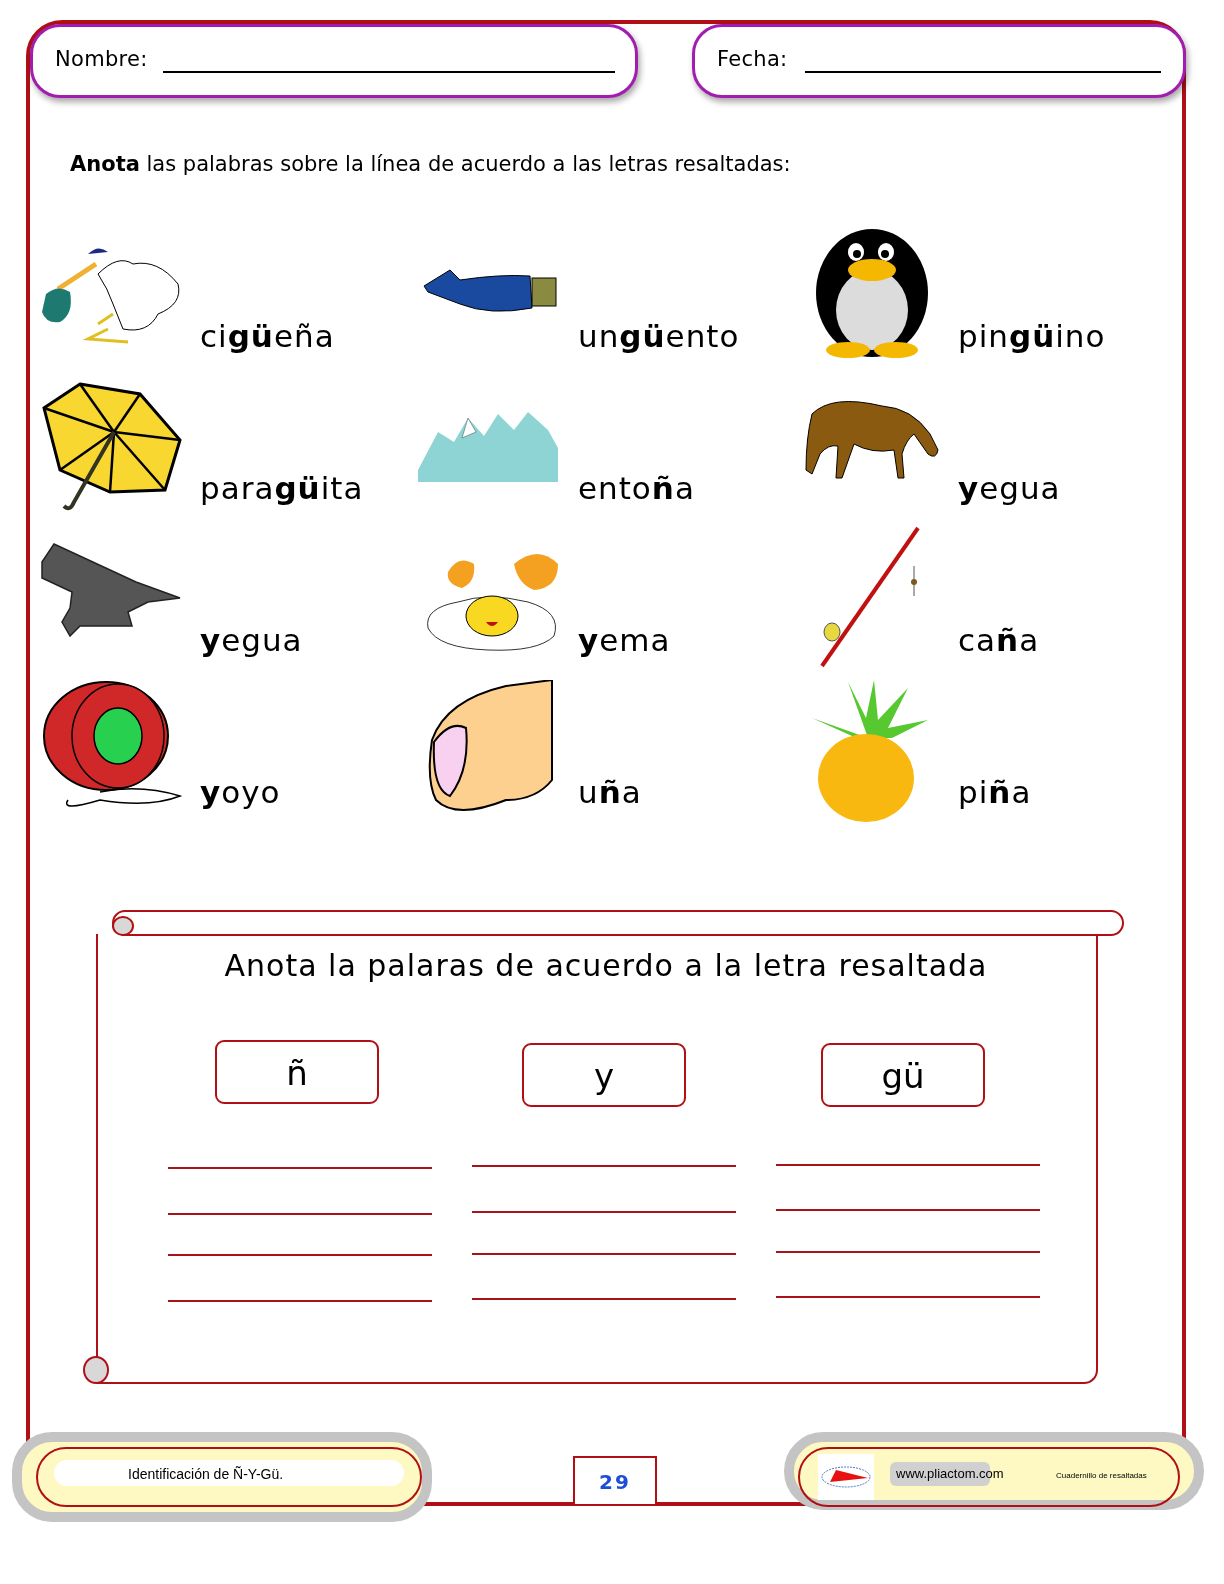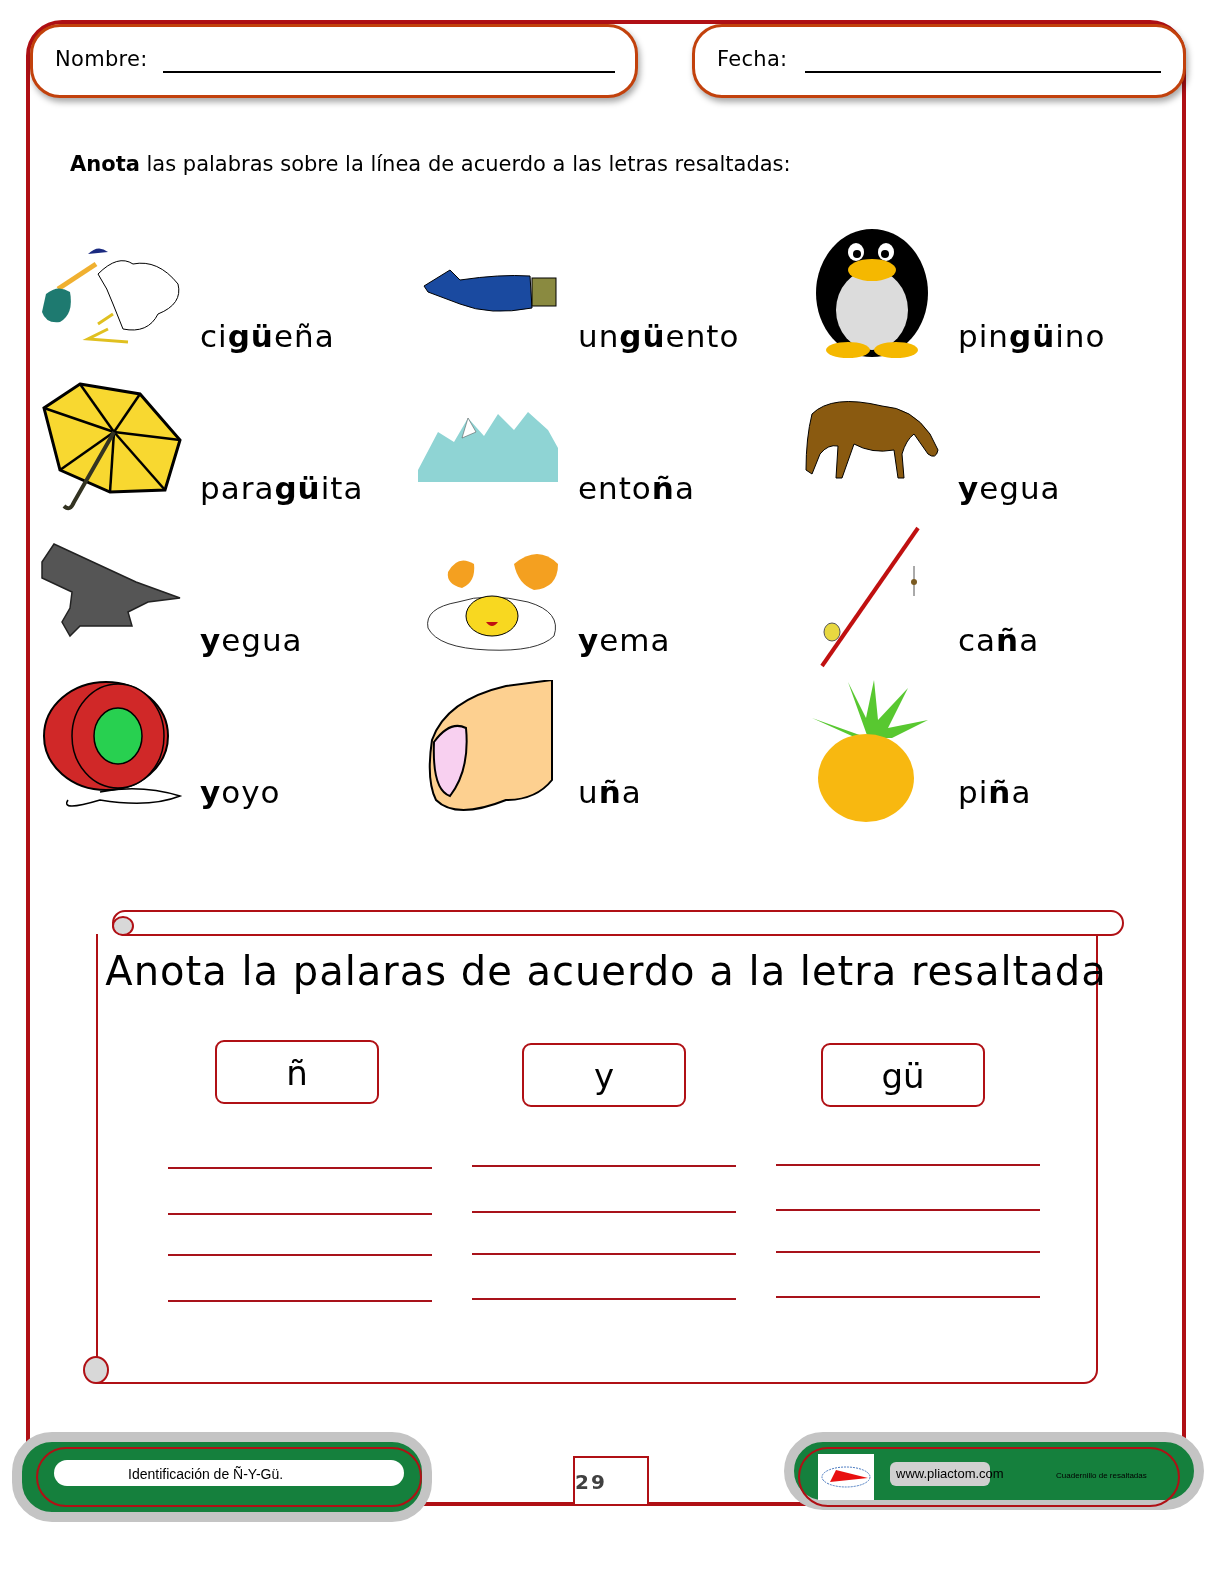--- a/index.html
+++ b/index.html
@@ -5,21 +5,21 @@
   html, body { margin:0; padding:0; background:#fff; }
   body { width:1224px; height:1584px; position:relative; overflow:hidden;
          font-family:"DejaVu Sans", sans-serif; color:#000; }
   .abs { position:absolute; }
 
   
   .frame { left:26px; top:20px; width:1160px; height:1486px;
            border:4px solid #b01015; border-radius:36px; box-sizing:border-box; }
 
   
-  .hdr { background:#fff; border:3px solid #c2410c; border-radius:30px;
+  .hdr { background:#fff; border:3px solid #a21caf; border-radius:30px;
          box-shadow:2px 4px 6px rgba(0,0,0,0.35); box-sizing:border-box; }
   .hdr .lbl { position:absolute; left:22px; top:20px; font-size:21px; letter-spacing:0.3px; }
   .hdr .line { position:absolute; top:44px; height:0; border-bottom:2.5px solid #000; }
 
   .instr { left:70px; top:152px; font-size:21px; }
   .instr b { font-weight:bold; }
 
   
   .word { font-size:31px; letter-spacing:1px; }
   .word b { font-weight:bold; }
@@ -27,32 +27,32 @@
   
   .scroll-top { left:112px; top:910px; width:1012px; height:26px;
                 border:2px solid #b01015; border-radius:14px; box-sizing:border-box; background:#fff; }
   .scroll-curl-t { left:112px; top:916px; width:22px; height:20px; border:2px solid #b01015;
                    border-radius:50%; box-sizing:border-box; background:#d8d8d8; }
   .scroll-body { left:96px; top:934px; width:1002px; height:450px;
                  border-left:2px solid #b01015; border-right:2px solid #b01015;
                  border-bottom:2px solid #b01015; border-bottom-right-radius:14px; box-sizing:border-box; }
   .scroll-curl-b { left:83px; top:1356px; width:26px; height:28px; border:2px solid #b01015;
                    border-radius:50%; box-sizing:border-box; background:#d8d8d8; }
-  .scroll-title { left:96px; top:948px; width:1020px; text-align:center; font-size:40px; letter-spacing:1px; }
+  .scroll-title { left:96px; top:948px; width:1020px; text-align:center; font-size:30px; letter-spacing:1px; }
   .letterbox { width:164px; height:64px; border:2px solid #b01015; border-radius:9px;
                box-sizing:border-box; background:#fff; text-align:center; font-size:34px; line-height:62px; }
   .wline { height:0; border-bottom:2.5px solid #a8121a; width:264px; }
 
   
-  .foot-pill { border:10px solid #c4c4c4; border-radius:40px; box-sizing:border-box; background:#15803d; }
+  .foot-pill { border:10px solid #c4c4c4; border-radius:40px; box-sizing:border-box; background:#fef9c3; }
   .foot-inner { position:absolute; border:2px solid #b01015; border-radius:34px; box-sizing:border-box; }
   .foot-text { font-family:"Liberation Sans", sans-serif; font-size:14px; }
-  .pagebox { left:573px; top:1456px; width:76px; height:48px; border:2px solid #b01015; border-bottom:none;
-             box-sizing:border-box; background:#fff; text-align:left; font-weight:bold;
-             font-size:20px; line-height:48px; color:#404040; letter-spacing:2px; }
+  .pagebox { left:573px; top:1456px; width:84px; height:48px; border:2px solid #b01015; border-bottom:none;
+             box-sizing:border-box; background:#fff; text-align:center; font-weight:bold;
+             font-size:20px; line-height:48px; color:#1d4ed8; letter-spacing:2px; }
 </style>
 </head>
 <body>
 
 <div class="abs frame"></div>
 
 <div class="abs hdr" style="left:30px; top:24px; width:608px; height:74px;">
   <span class="lbl">Nombre:</span>
   <span class="line" style="left:130px; width:452px;"></span>
 </div>

